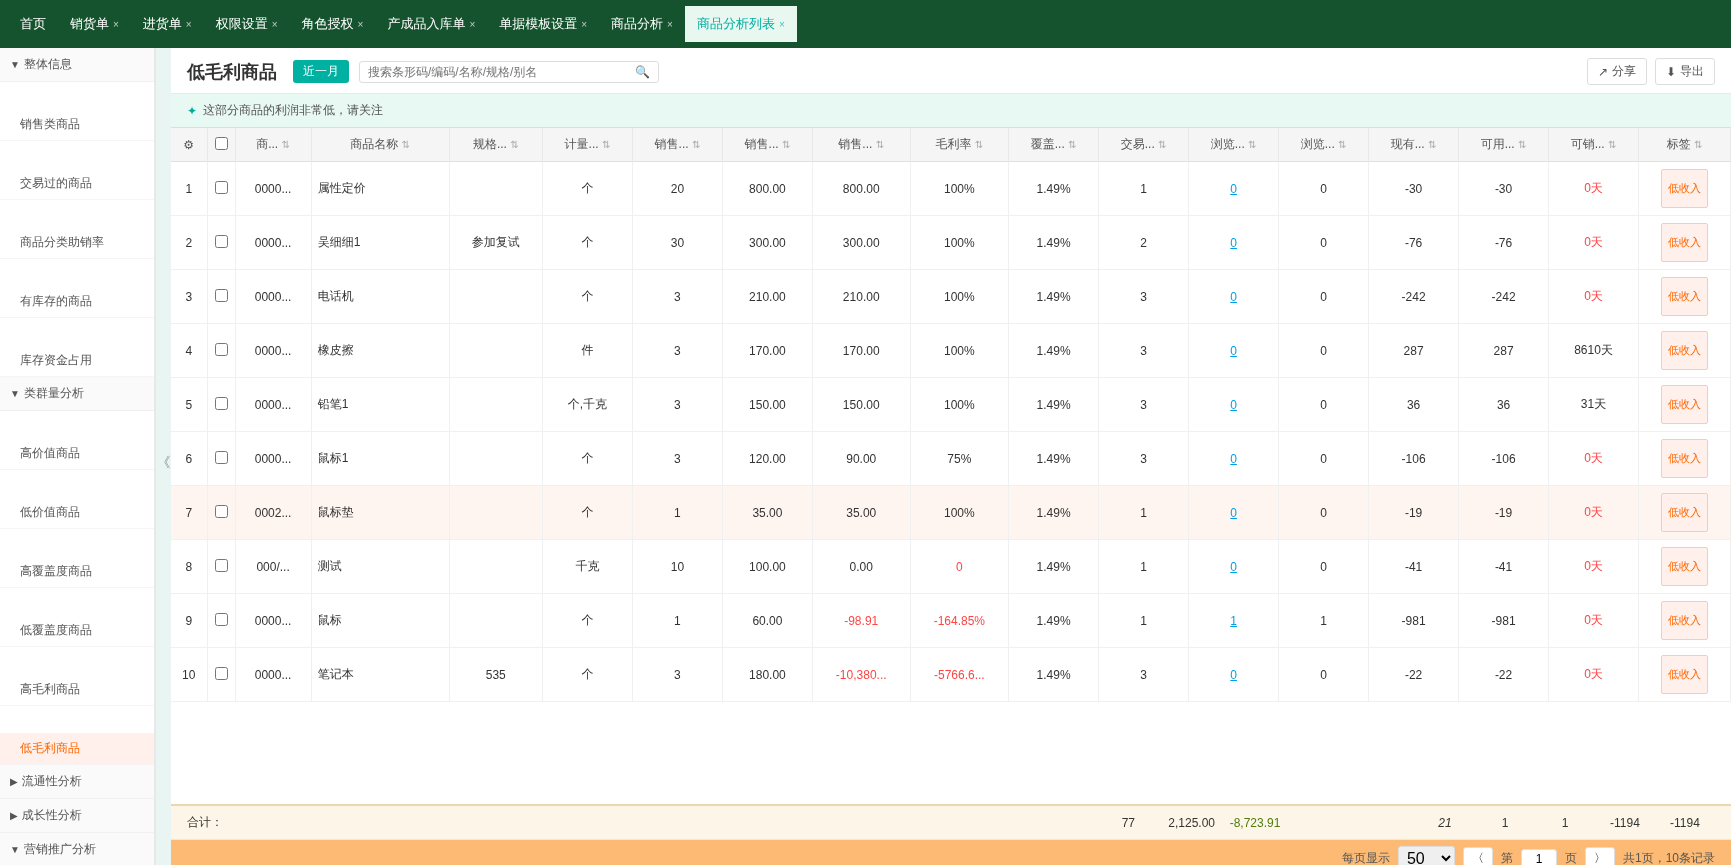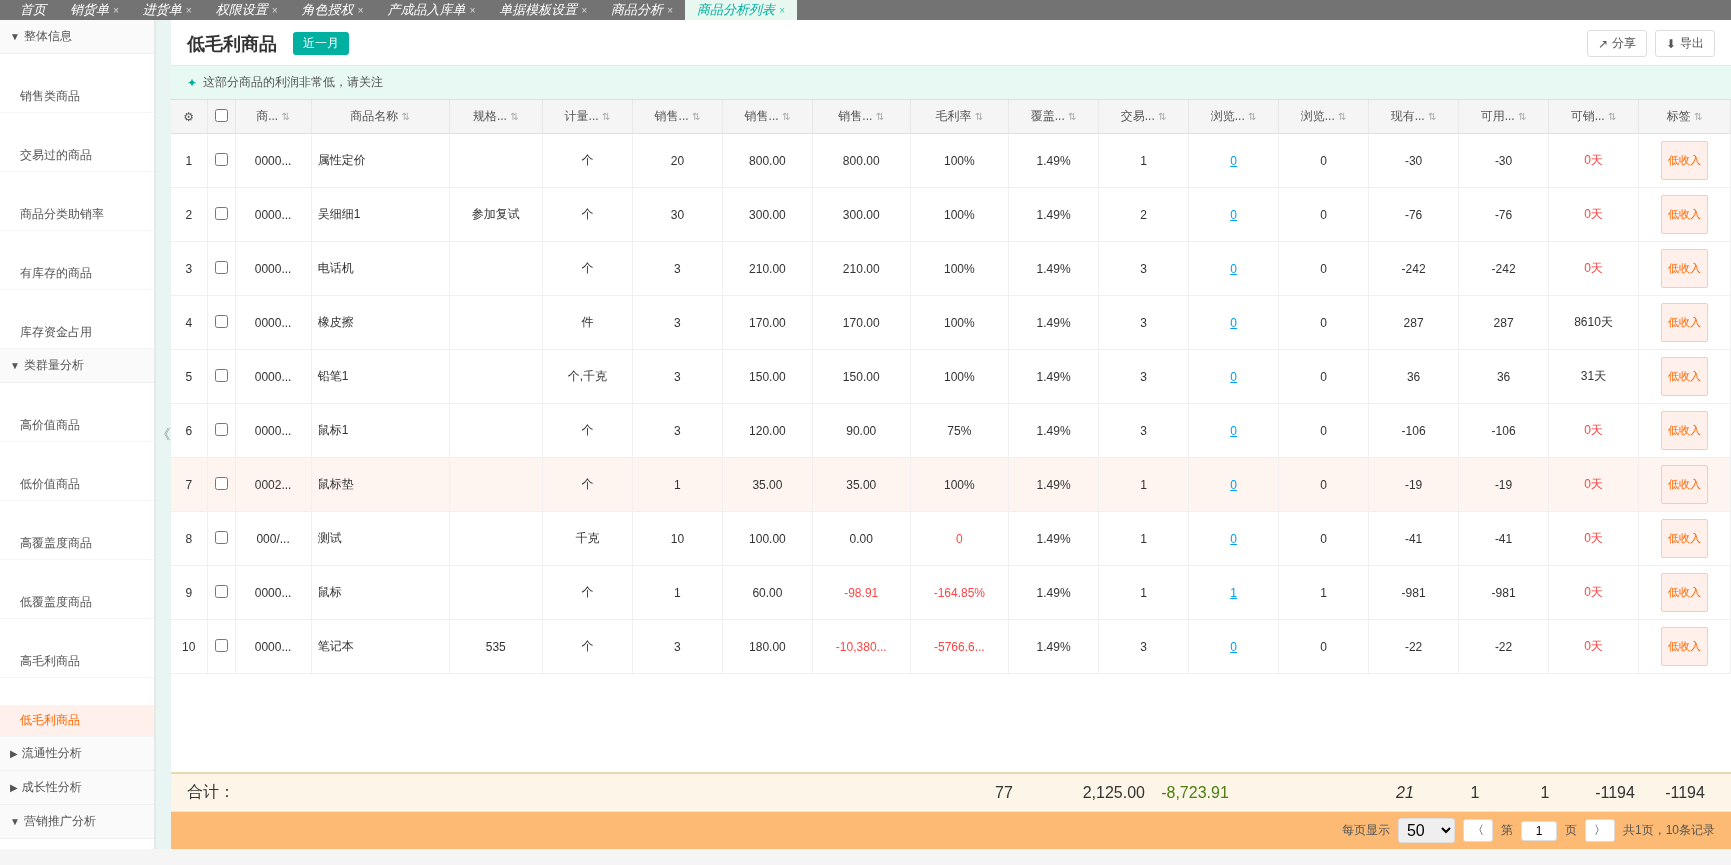--- a/index.html
+++ b/index.html
@@ -1,25 +1,24 @@
 <!DOCTYPE html>
 <html><head>
   <meta charset="utf-8">
   <style>
     * { box-sizing: border-box; margin: 0; padding: 0; }
     body { font-family: 'Microsoft YaHei', Arial, sans-serif; font-size: 12px; background: #f5f5f5; color: #333; }
 
     
     .top-nav {
-      background: #737373;
-      display: flex;
-      align-items: center;
-      height: 20px;
+      background: #14532d;
+      display: flex;
+      align-items: center;
+      height: 48px;
       padding: 0 8px;
-      font-style: italic;
     }
     .top-nav .nav-item {
       color: #fff;
       padding: 0 12px;
       height: 36px;
       display: flex;
       align-items: center;
       cursor: pointer;
       font-size: 13px;
       white-space: nowrap;
@@ -190,22 +189,21 @@
     .text-red { color: #ff4444; }
     .text-link { color: #00a0e9; text-decoration: underline; cursor: pointer; }
 
     
     .footer-total {
       background: #fdf6e8;
       border-top: 2px solid #e8d8b0;
       display: flex;
       align-items: center;
       padding: 8px 16px;
-      font-size: 16px;
-      gap: 10px;
+      font-size: 12px;
     }
 
     
     .pagination-bar {
       display: flex;
       align-items: center;
       justify-content: flex-end;
       padding: 6px 16px;
       background: #fdba74;
       border-top: 1px solid #e8e8e8;
@@ -332,20 +330,24 @@
     <div class="sidebar-item">新品</div>
   </aside>
 
   <div class="collapse-btn">《</div>
 
   <div class="content-area">
 
     <div class="page-header">
       <h1 class="page-title">低毛利商品</h1>
       <button class="time-filter-btn">近一月</button>
+      <div class="search-box">
+        <input type="text" placeholder="搜索条形码/编码/名称/规格/别名" style="">
+        <span style="color:#aaa;">🔍</span>
+      </div>
       <div class="header-right">
         <button class="header-btn">
           <span>↗</span>
           <span>分享</span>
         </button>
         <button class="header-btn">
           <span>⬇</span>
           <span>导出</span>
         </button>
       </div>
@@ -583,21 +585,21 @@
       <td><span class="tag-badge tag-low-income">低收入</span></td>
     </tr>
           </tbody>
       </table>
     </div>
 
     <div class="footer-total">
       <span style="width:80px;">合计：</span>
       <span style="flex:1;"></span>
 
-      <span style="width:60px; text-align:left;">77</span>
+      <span style="width:60px; text-align:right;">77</span>
       <span style="width:80px; text-align:right;">2,125.00</span>
       <span style="width:80px; text-align:center; color:#4d7c0f;">-8,723.91</span>
       <span style="width:120px;"></span>
       <span style="width:60px; text-align:center;font-style:italic;">21</span>
       <span style="width:60px; text-align:center;">1</span>
       <span style="width:60px; text-align:center;">1</span>
       <span style="width:60px; text-align:center;">-1194</span>
       <span style="width:60px; text-align:center;">-1194</span>
     </div>
 

